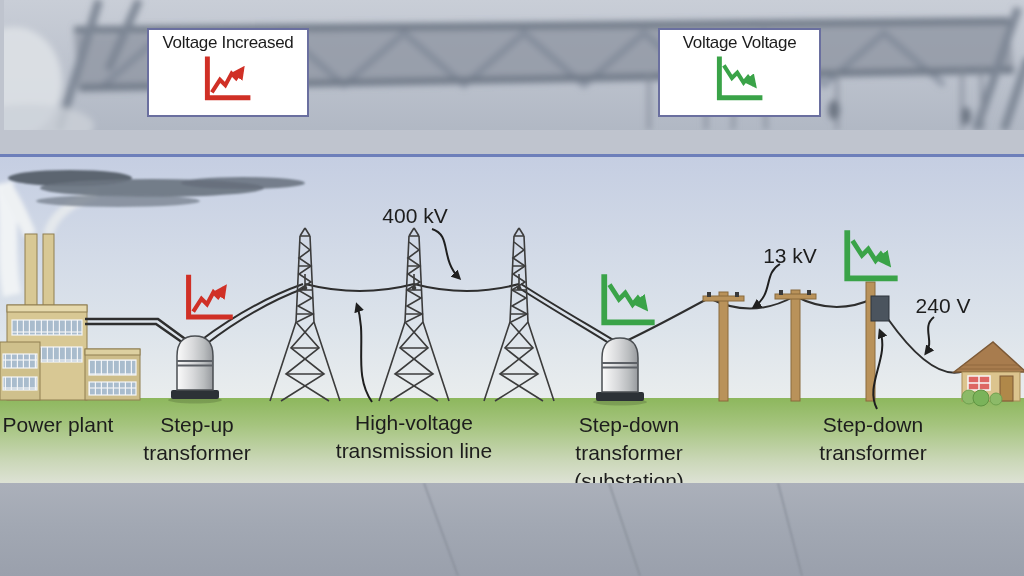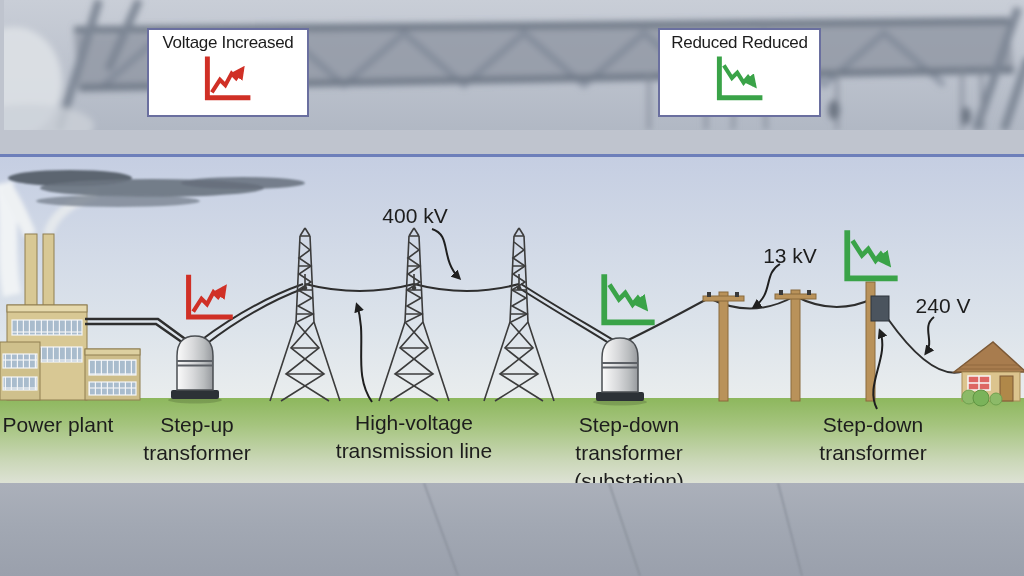--- a/index.html
+++ b/index.html
@@ -126,21 +126,21 @@
     </svg>
 
     <div class="callout" id="callout-increased">
       <div class="callout-label">Voltage Increased</div>
       <svg class="callout-icon" viewBox="0 0 58 54">
         <use href="#trend-up" xlink:href="#trend-up" x="1"></use>
       </svg>
     </div>
 
     <div class="callout" id="callout-reduced">
-      <div class="callout-label">Reduced Reduced</div>
+      <div class="callout-label">Voltage Voltage</div>
       <svg class="callout-icon" viewBox="0 0 58 54">
         <use href="#trend-down" xlink:href="#trend-down" x="1"></use>
       </svg>
     </div>
   </div>
 
   <div class="band">
     <svg width="1024" height="348" viewBox="0 0 1024 348" xmlns="http://www.w3.org/2000/svg" xmlns:xlink="http://www.w3.org/1999/xlink">
 
       <rect x="0" y="0" width="1024" height="348" fill="url(#gSky)"></rect>

